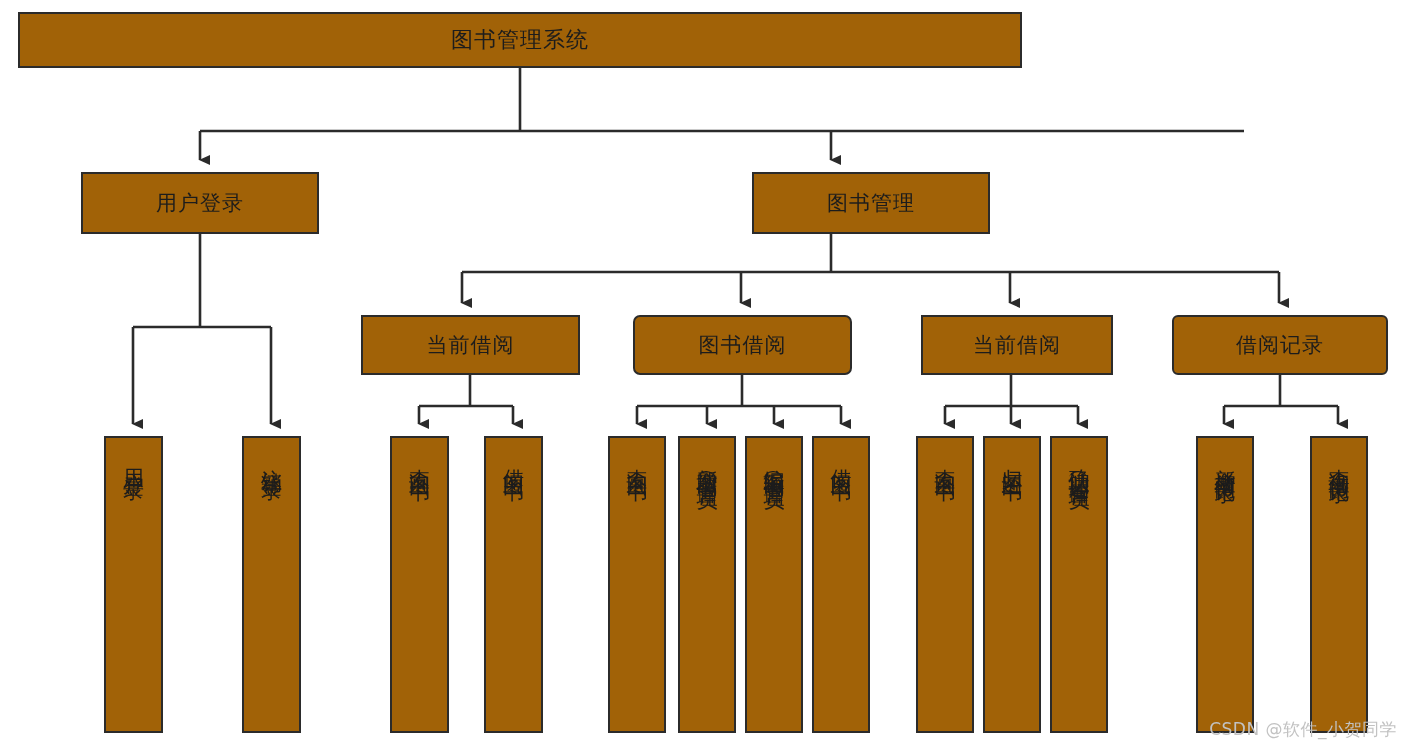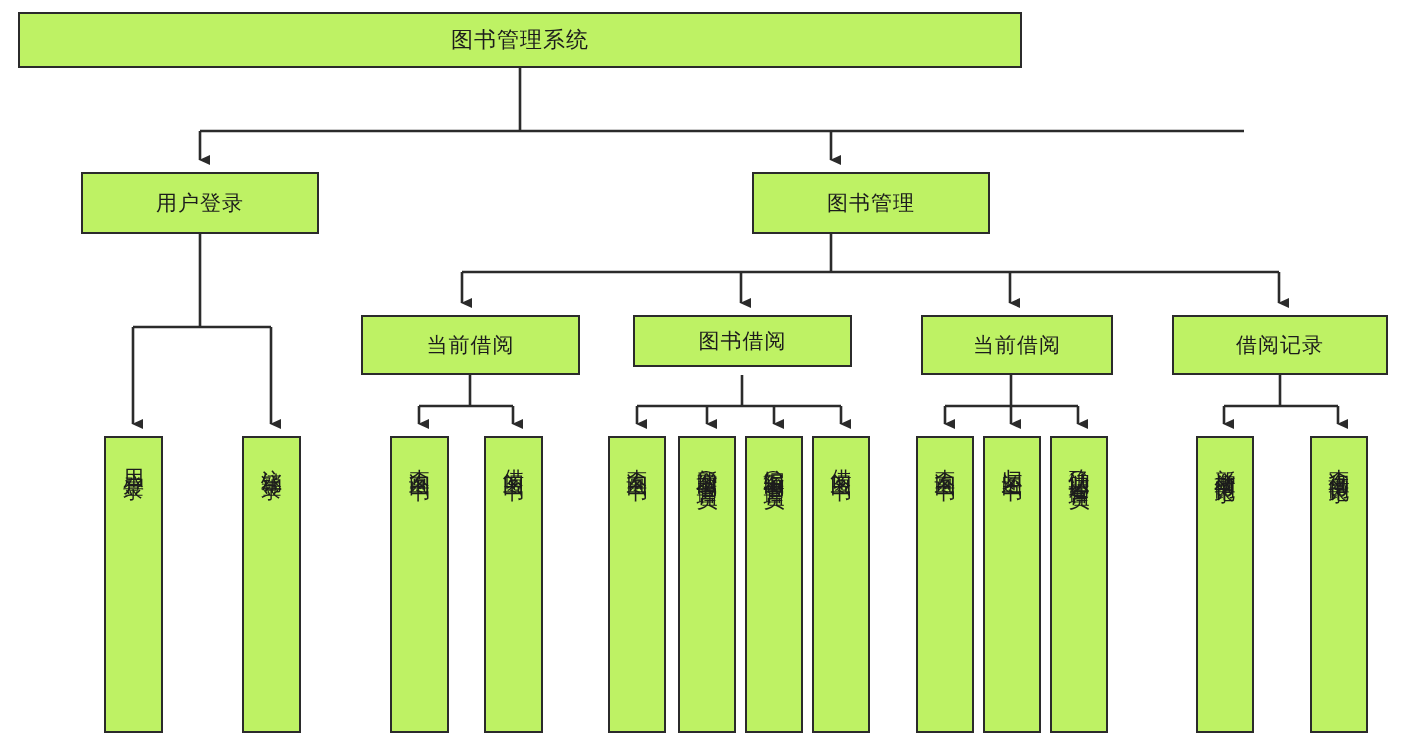--- a/index.html
+++ b/index.html
@@ -18,21 +18,21 @@
   #wires{
     position:absolute;
     left:0; top:0;
     width:1405px;
     height:747px;
     pointer-events:none;
   }
   .node{
     position:absolute;
     box-sizing:border-box;
-    background:#bef264;
+    background:#a16207;
     border:2.5px solid #2b2b2b;
     display:flex;
     align-items:center;
     justify-content:center;
     z-index:3;
   }
   .node .lbl{
     font-size:21px;
     line-height:1.15;
     letter-spacing:1px;
@@ -129,27 +129,27 @@
   <div class="node" style="left:81px; top:172px; width:238px; height:62px;">
     <span class="lbl">用户登录</span>
   </div>
   <div class="node" style="left:712px; top:172px; width:238px; height:62px;margin-left:40px;">
     <span class="lbl">图书管理</span>
   </div>
 
   <div class="node" style="left:361px; top:315px; width:219px; height:60px;">
     <span class="lbl">当前借阅</span>
   </div>
-  <div class="node" style="left:633px; top:315px; width:219px; height:52px;">
+  <div class="node" style="left:633px; top:315px; width:219px; height:60px;border-radius:7px;">
     <span class="lbl">图书借阅</span>
   </div>
   <div class="node" style="left:921px; top:315px; width:192px; height:60px;">
     <span class="lbl">当前借阅</span>
   </div>
-  <div class="node" style="left:1172px; top:315px; width:216px; height:60px;">
+  <div class="node" style="left:1172px; top:315px; width:216px; height:60px;border-radius:6px;">
     <span class="lbl">借阅记录</span>
   </div>
 
   <div class="node leaf" style="left:104px; top:436px; width:59px; height:297px;">
     <span class="lbl">用户登录</span>
   </div>
   <div class="node leaf" style="left:242px; top:436px; width:59px; height:297px;">
     <span class="lbl">注销登录</span>
   </div>
 
@@ -183,14 +183,15 @@
     <span class="lbl">确认归还（管理员）</span>
   </div>
 
   <div class="node leaf tall" style="left:1196px; top:436px; width:58px; height:297px;">
     <span class="lbl">新增借阅记录</span>
   </div>
   <div class="node leaf tall" style="left:1310px; top:436px; width:58px; height:297px;">
     <span class="lbl">查询借阅记录</span>
   </div>
 
+  <div id="watermark">CSDN @软件_小贺同学</div>
 
 </div>
 
 </body></html>

